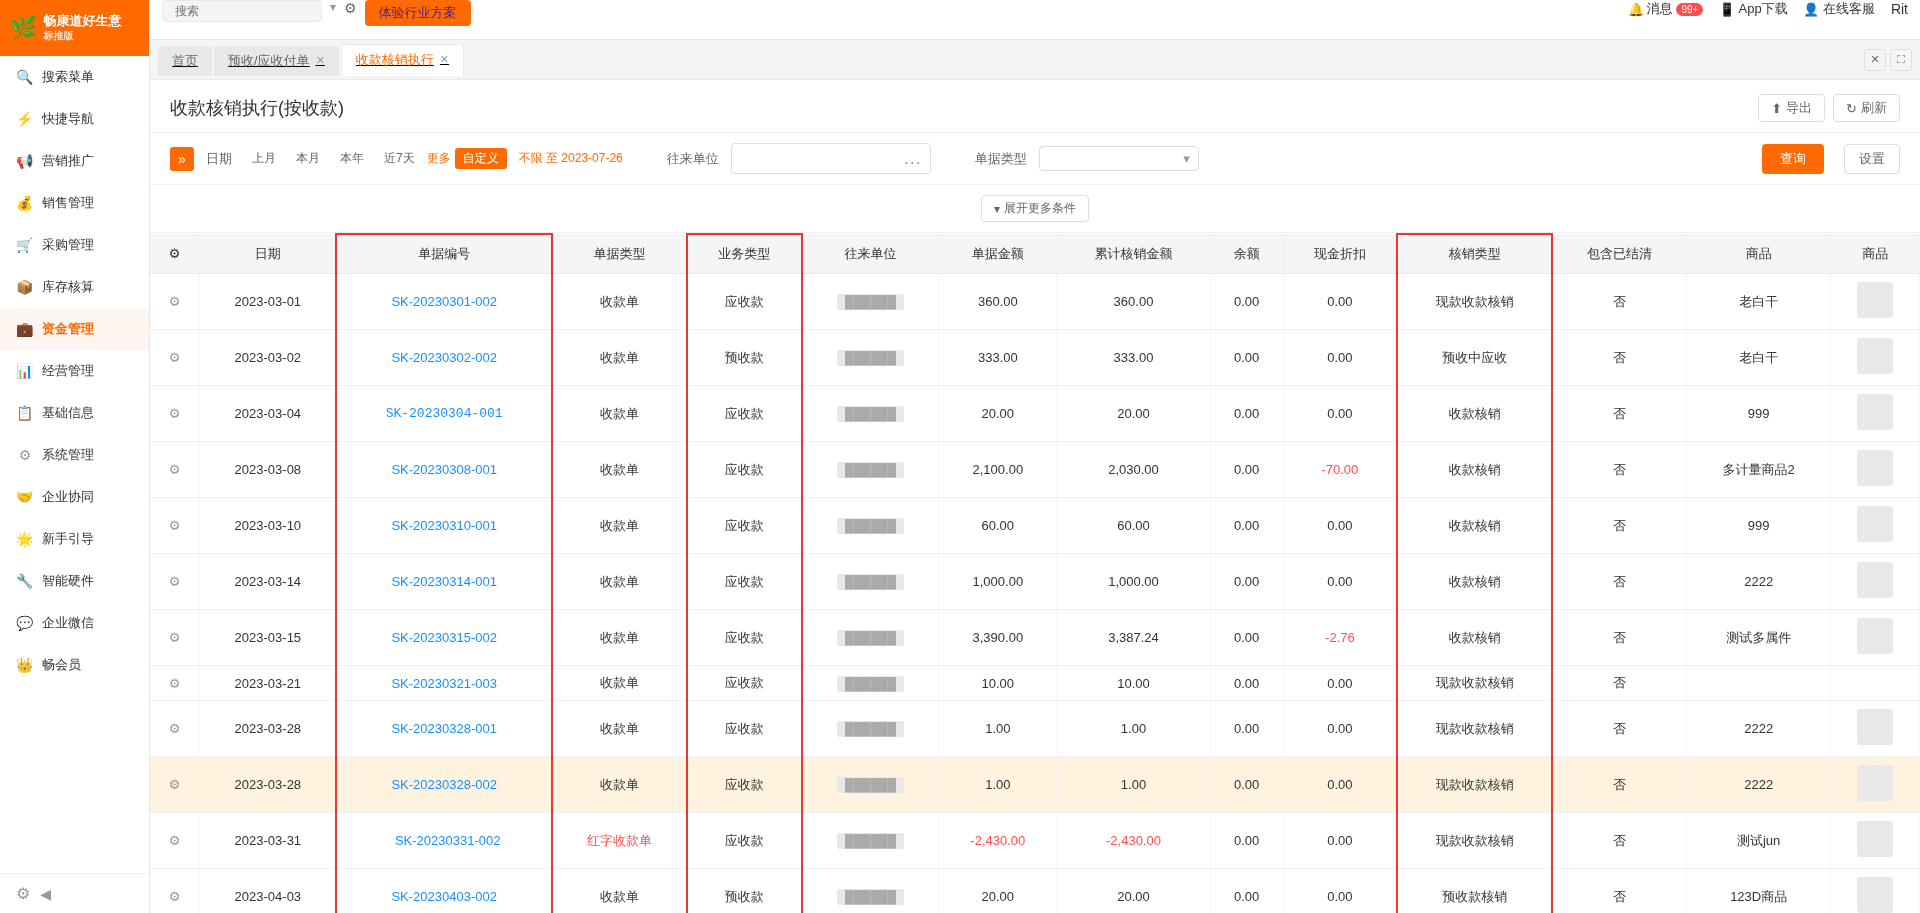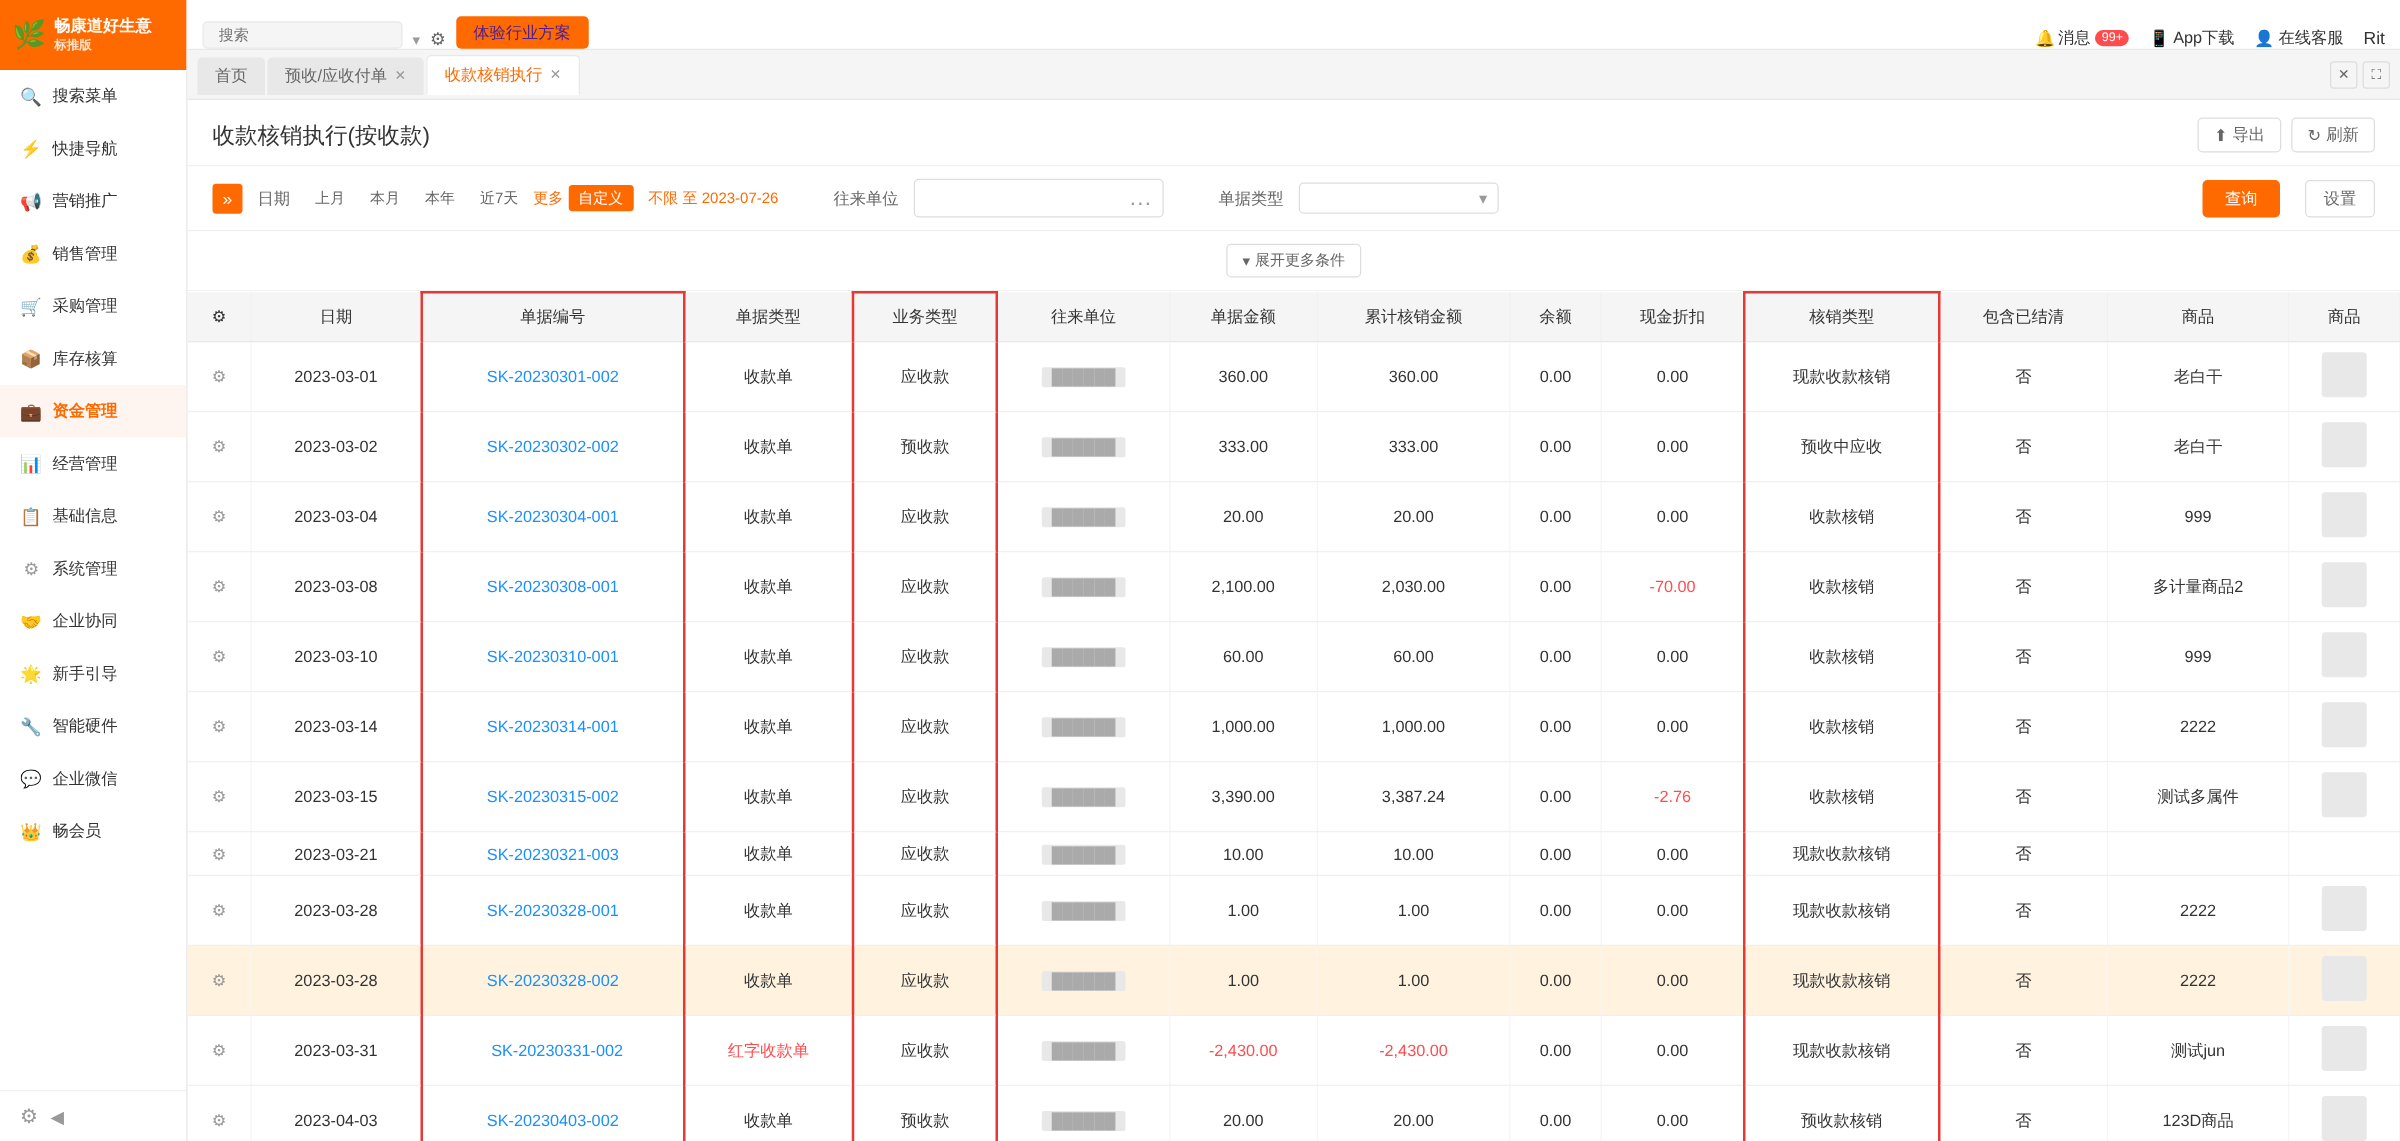--- a/index.html
+++ b/index.html
@@ -11,21 +11,21 @@
     .sidebar-item { display: flex; align-items: center; gap: 8px; padding: 12px 16px; cursor: pointer; color: #333; font-size: 13px; }
     .sidebar-item.active { background: #fff5f0; color: #ff6a00; font-weight: bold; }
     .sidebar-item .icon { width: 18px; height: 18px; display: flex; align-items: center; justify-content: center; font-size: 14px; color: #999; }
     .sidebar-item.active .icon { color: #ff6a00; }
     .sidebar-bottom { margin-top: auto; border-top: 1px solid #f0f0f0; display: flex; padding: 10px 16px; gap: 10px; align-items: center; }
 
     
     .main { flex: 1; display: flex; flex-direction: column; overflow: hidden; }
 
     
-    .topbar { height: 40px; background: #fff; border-bottom: 1px solid #e8e8e8; display: flex; align-items: flex-end; padding: 0 12px; gap: 8px; }
+    .topbar { height: 40px; background: #fff; border-bottom: 1px solid #e8e8e8; display: flex; align-items: flex-start; padding: 0 12px; gap: 8px; }
     .topbar-search { background: #f5f5f5; border: 1px solid #e8e8e8; border-radius: 4px; padding: 3px 12px; font-size: 12px; color: #999; width: 160px; }
     .topbar-arrow { color: #999; font-size: 12px; }
     .topbar-gear { color: #666; font-size: 14px; cursor: pointer; }
     .topbar-btn-orange { background: #ff6a00; color: #4c1d95; border: none; border-radius: 4px; padding: 4px 14px; font-size: 13px; cursor: pointer; }
     .topbar-right { margin-left: auto; display: flex; align-items: center; gap: 16px; font-size: 13px; color: #333; }
     .topbar-msg-badge { background: #ff4d4f; color: #fff; border-radius: 10px; font-size: 10px; padding: 1px 5px; margin-left: 2px; }
 
     
     .tabs { height: 40px; background: #f5f5f5; border-bottom: 1px solid #e8e8e8; display: flex; align-items: center; padding: 0 8px; gap: 2px; }
     .tab { padding: 6px 14px; font-size: 13px; cursor: pointer; border-radius: 4px 4px 0 0; background: #e8e8e8; color: #666; display: flex; align-items: center; gap: 6px; }
@@ -164,21 +164,21 @@
       </span>
       <span style="display:flex;align-items:center;gap:3px;">
         <span>👤</span>
         <span>在线客服</span>
       </span>
       <span style="color:#333;font-size:14px;font-weight:500;">Rit</span>
     </div>
   </div>
 
   <div class="tabs">
-    <div id="tabs-container" style="display:flex;gap:2px;align-items:flex-end;">
+    <div id="tabs-container" style="display:flex;gap:2px;align-items:flex-end;text-decoration:underline;">
         <div class="tab">
           <span>首页</span>
         </div>
         <div class="tab">
           <span>预收/应收付单</span>
           <span class="tab-close">✕</span>
         </div>
         <div class="tab active">
           <span>收款核销执行</span>
           <span class="tab-close">✕</span>
@@ -293,21 +293,21 @@
               <td>0.00</td>
               <td>0.00</td>
               <td style="border-left: 2px solid rgb(229, 57, 53); border-right: 2px solid rgb(229, 57, 53);">预收中应收</td>
               <td>否</td>
               <td>老白干</td>
               <td><div style="width:36px;height:36px;background:#e8e8e8;border-radius:3px;display:inline-block;"></div></td>
             </tr>
             <tr>
               <td><span style="color:#999;cursor:pointer;">⚙</span></td>
               <td>2023-03-04</td>
-              <td style="border-left: 2px solid rgb(229, 57, 53); border-right: 2px solid rgb(229, 57, 53);"><a class="link-blue">SK-20230304-001</a></td>
+              <td style="border-left: 2px solid rgb(229, 57, 53); border-right: 2px solid rgb(229, 57, 53); font-family: Liberation Mono, monospace;"><a class="link-blue">SK-20230304-001</a></td>
               <td style="color: rgb(51, 51, 51);">收款单</td>
               <td style="border-left: 2px solid rgb(229, 57, 53); border-right: 2px solid rgb(229, 57, 53);">应收款</td>
               <td><span style="background:#e8e8e8;color:#aaa;border-radius:2px;padding:1px 8px;font-size:12px;">██████</span></td>
               <td>20.00</td>
               <td>20.00</td>
               <td>0.00</td>
               <td>0.00</td>
               <td style="border-left: 2px solid rgb(229, 57, 53); border-right: 2px solid rgb(229, 57, 53);">收款核销</td>
               <td>否</td>
               <td>999</td>

